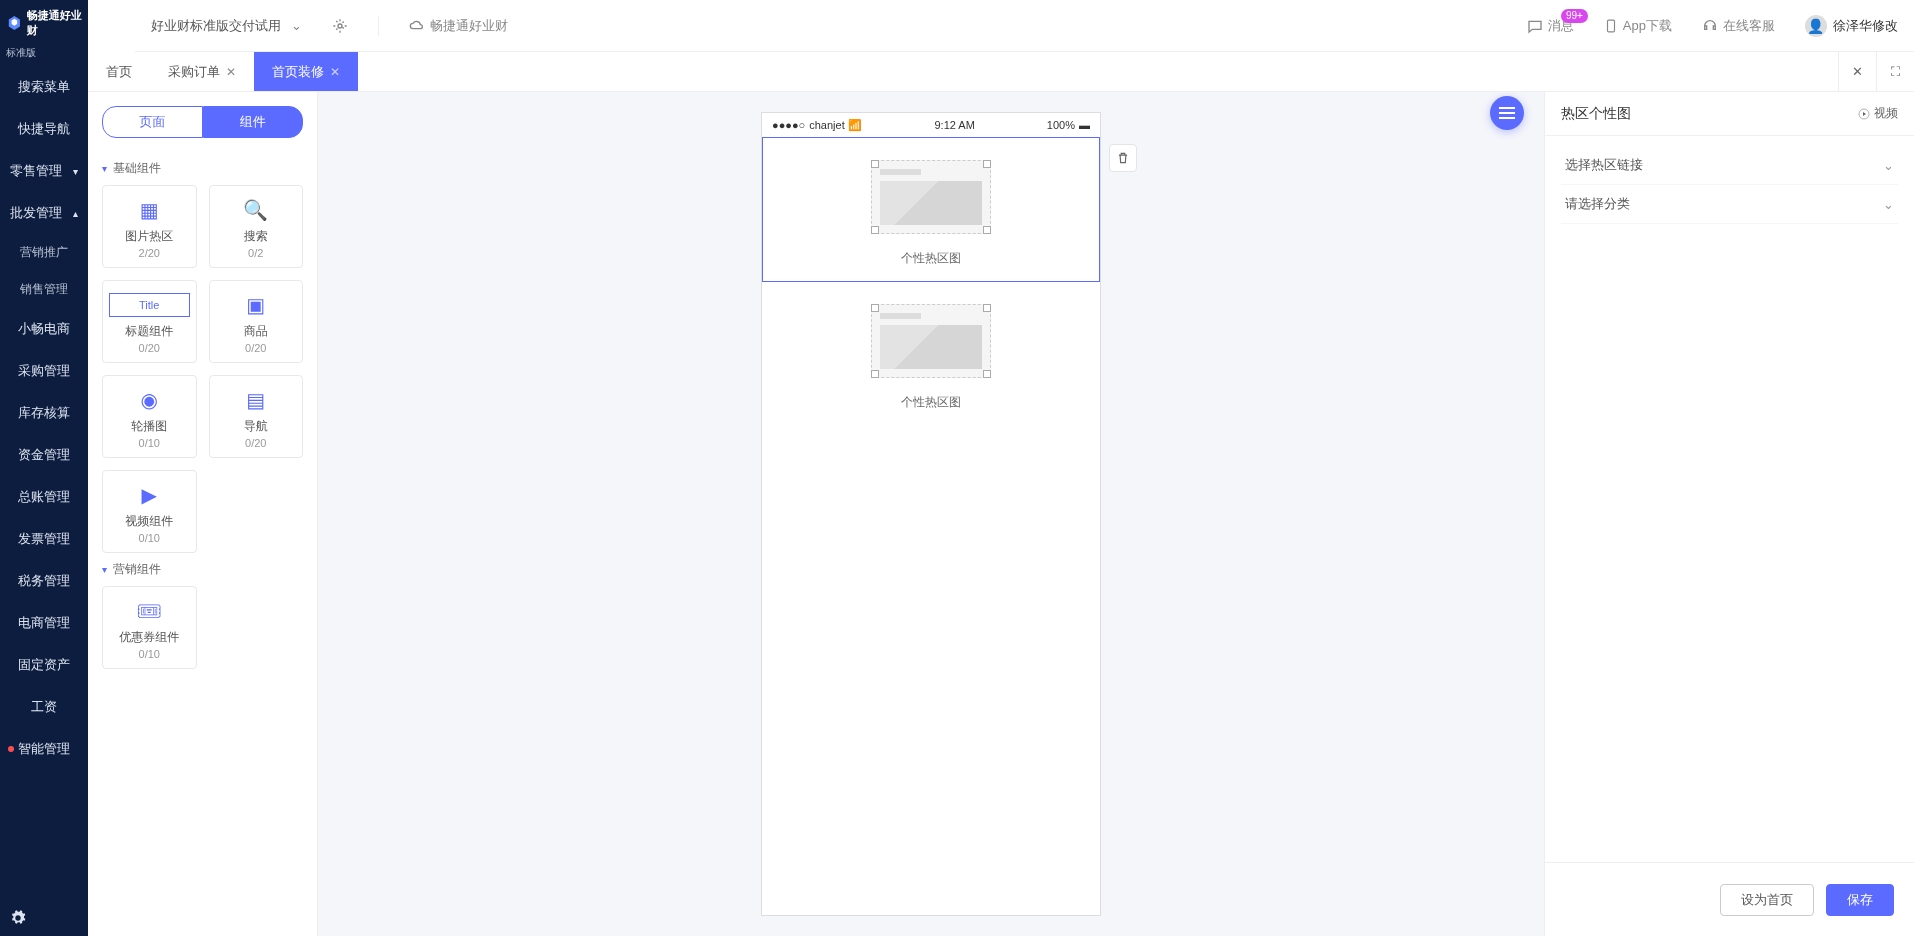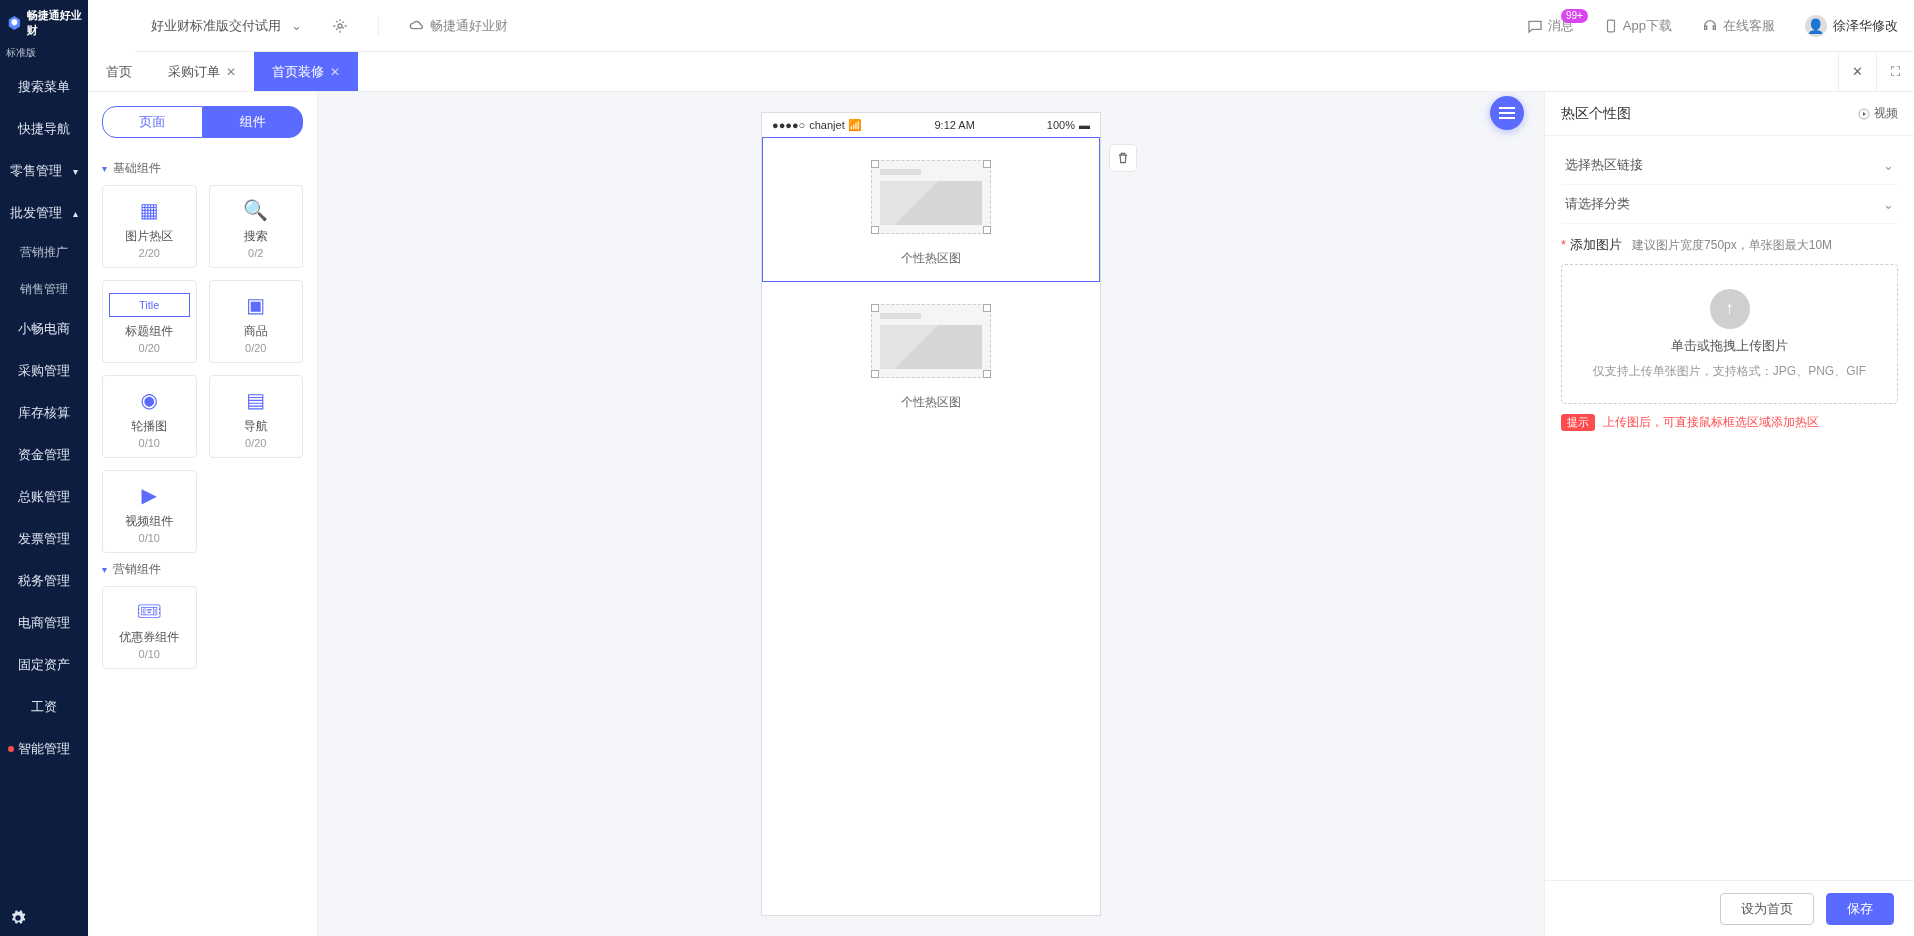--- a/index.html
+++ b/index.html
@@ -103,21 +103,21 @@
 .upload-hint { font-size:12px; color:#888; }
 .upload-box { margin-top:10px; border:1px dashed #ccc; border-radius:4px; height:140px; display:flex; flex-direction:column; align-items:center; justify-content:center; gap:8px; cursor:pointer;}
 .upload-circle{width:40px;height:40px;border-radius:50%;background:#cfcfcf;display:flex;align-items:center;justify-content:center;color:#fff;font-size:18px;}
 .upload-main{font-size:13px;color:#555;}
 .upload-sub{font-size:12px;color:#999;}
 .tip-row{display:flex;align-items:center;gap:8px;margin-top:10px;}
 .tip-badge{background:#ff4d4f;color:#fff;font-size:11px;padding:1px 6px;border-radius:3px;}
 .tip-text{font-size:12px;color:#ff4d4f;}
 
 
-.footer { height:56px; border-top:1px solid #eee; display:flex; align-items:center; justify-content:flex-end; padding:0 20px; gap:12px; background:#fff;}
+.footer { height:74px; border-top:1px solid #eee; display:flex; align-items:center; justify-content:flex-end; padding:0 20px; gap:12px; background:#fff;}
 .btn { padding:6px 20px; border-radius:4px; font-size:13px; cursor:pointer; border:1px solid #ccc; background:#fff; color:#555;}
 .btn.primary { background:#5b6bff; border-color:#5b6bff; color:#fff;}
 
 svg { display:block; }
 </style>
 </head>
 <body>
 
 <div class="app">
 
@@ -377,35 +377,20 @@
         </div>
         <div class="ins-body">
           <div class="form-row">
             <span>选择热区链接</span>
             <span class="chev">⌄</span>
           </div>
           <div class="form-row">
             <span>请选择分类</span>
             <span class="chev">⌄</span>
           </div>
-          <div class="upload-row">
-            <div class="upload-label">
-              <span><span class="req">*</span><span>添加图片</span></span>
-              <span class="upload-hint">建议图片宽度750px，单张图最大10M</span>
-            </div>
-            <div class="upload-box">
-              <div class="upload-circle">↑</div>
-              <div class="upload-main">单击或拖拽上传图片</div>
-              <div class="upload-sub">仅支持上传单张图片，支持格式：JPG、PNG、GIF</div>
-            </div>
-            <div class="tip-row">
-              <span class="tip-badge">提示</span>
-              <span class="tip-text">上传图后，可直接鼠标框选区域添加热区</span>
-            </div>
-          </div>
         </div>
         <div class="footer">
           <button class="btn">设为首页</button>
           <button class="btn primary">保存</button>
         </div>
       </div>
     </div>
   </div>
 </div>
 

